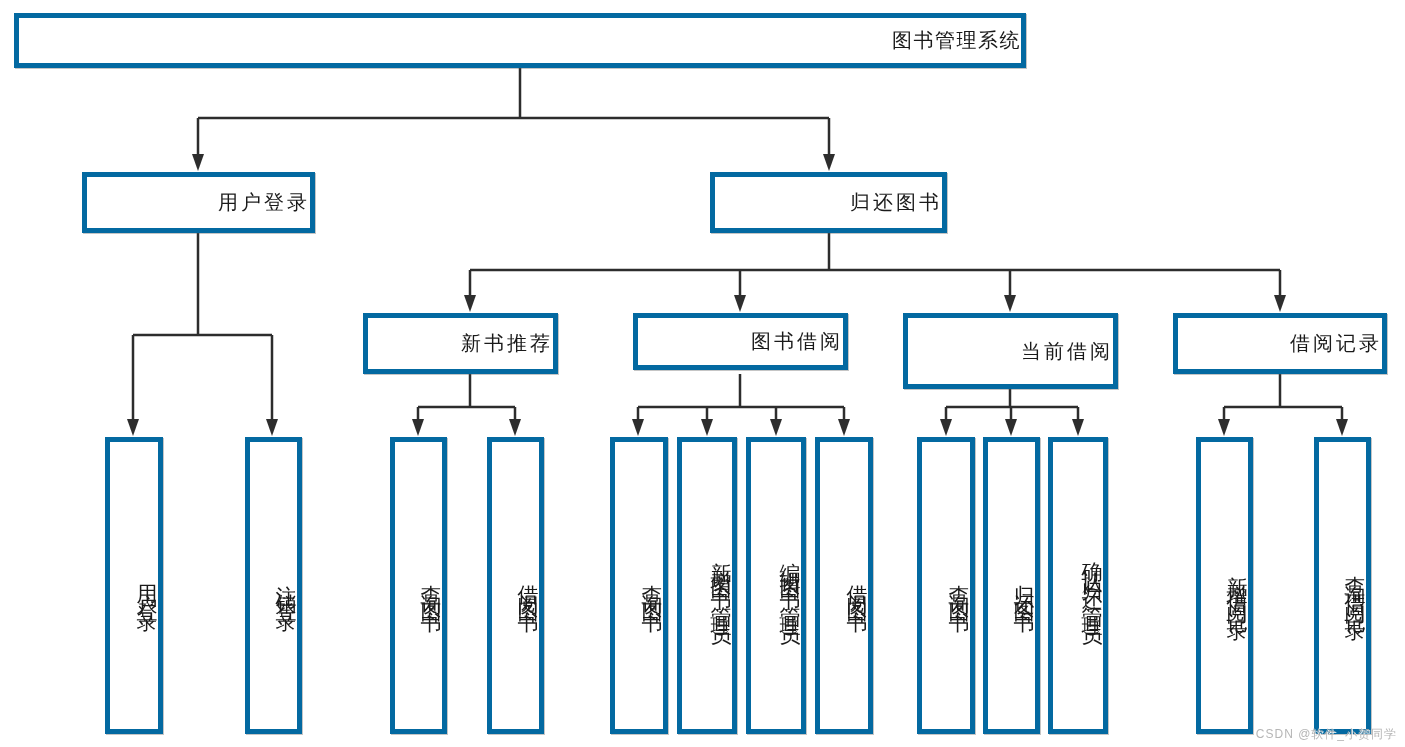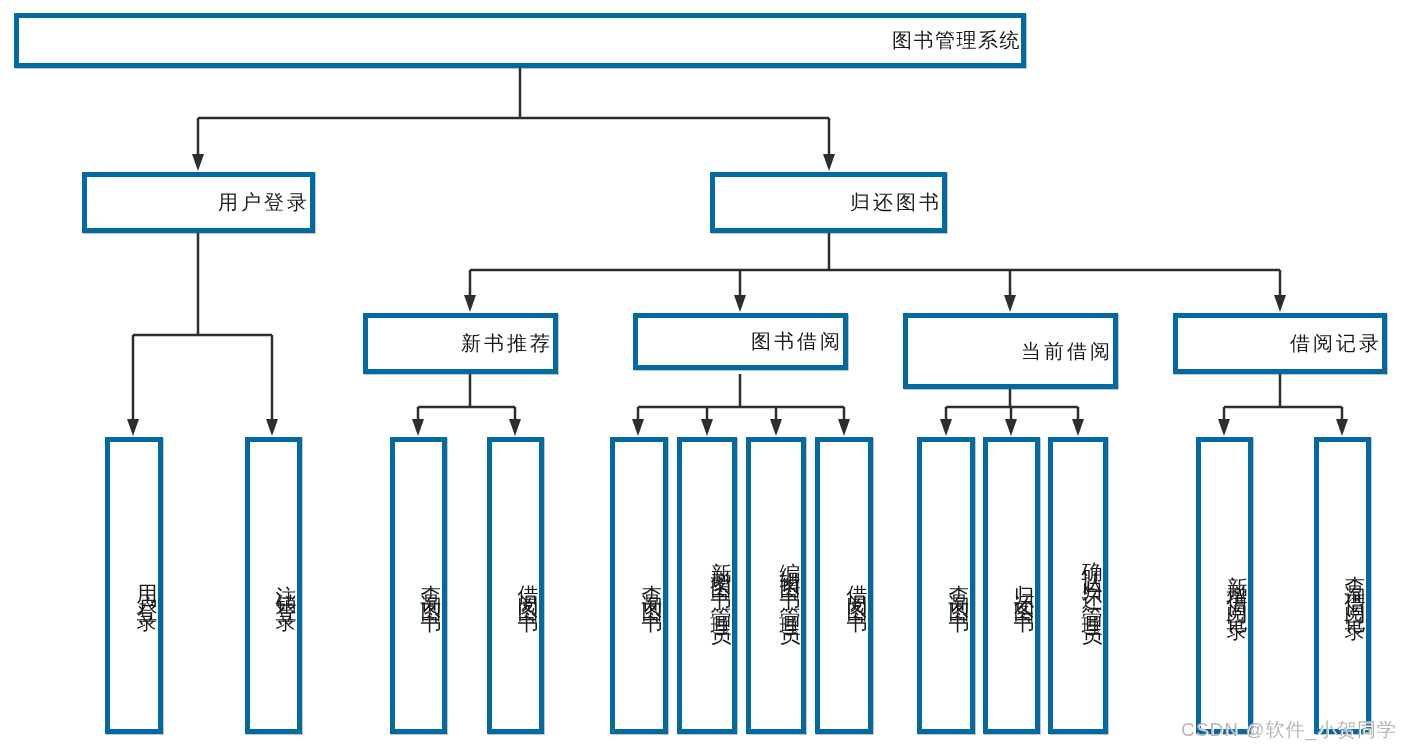--- a/index.html
+++ b/index.html
@@ -50,21 +50,21 @@
     text-orientation: mixed;
     font-size: 21px;
     letter-spacing: 9px;
     line-height: 1;
     white-space: nowrap;
   }
   .watermark {
     position: absolute;
     right: 8px;
     bottom: 4px;
-    font-size: 19px;
+    font-size: 12px;
     letter-spacing: 1px;
     color: #b6b6b6;
     text-shadow: 1px 1px 0 #ffffff;
     z-index: 5;
     white-space: nowrap;
   }
 </style>
 </head>
 <body>
 

